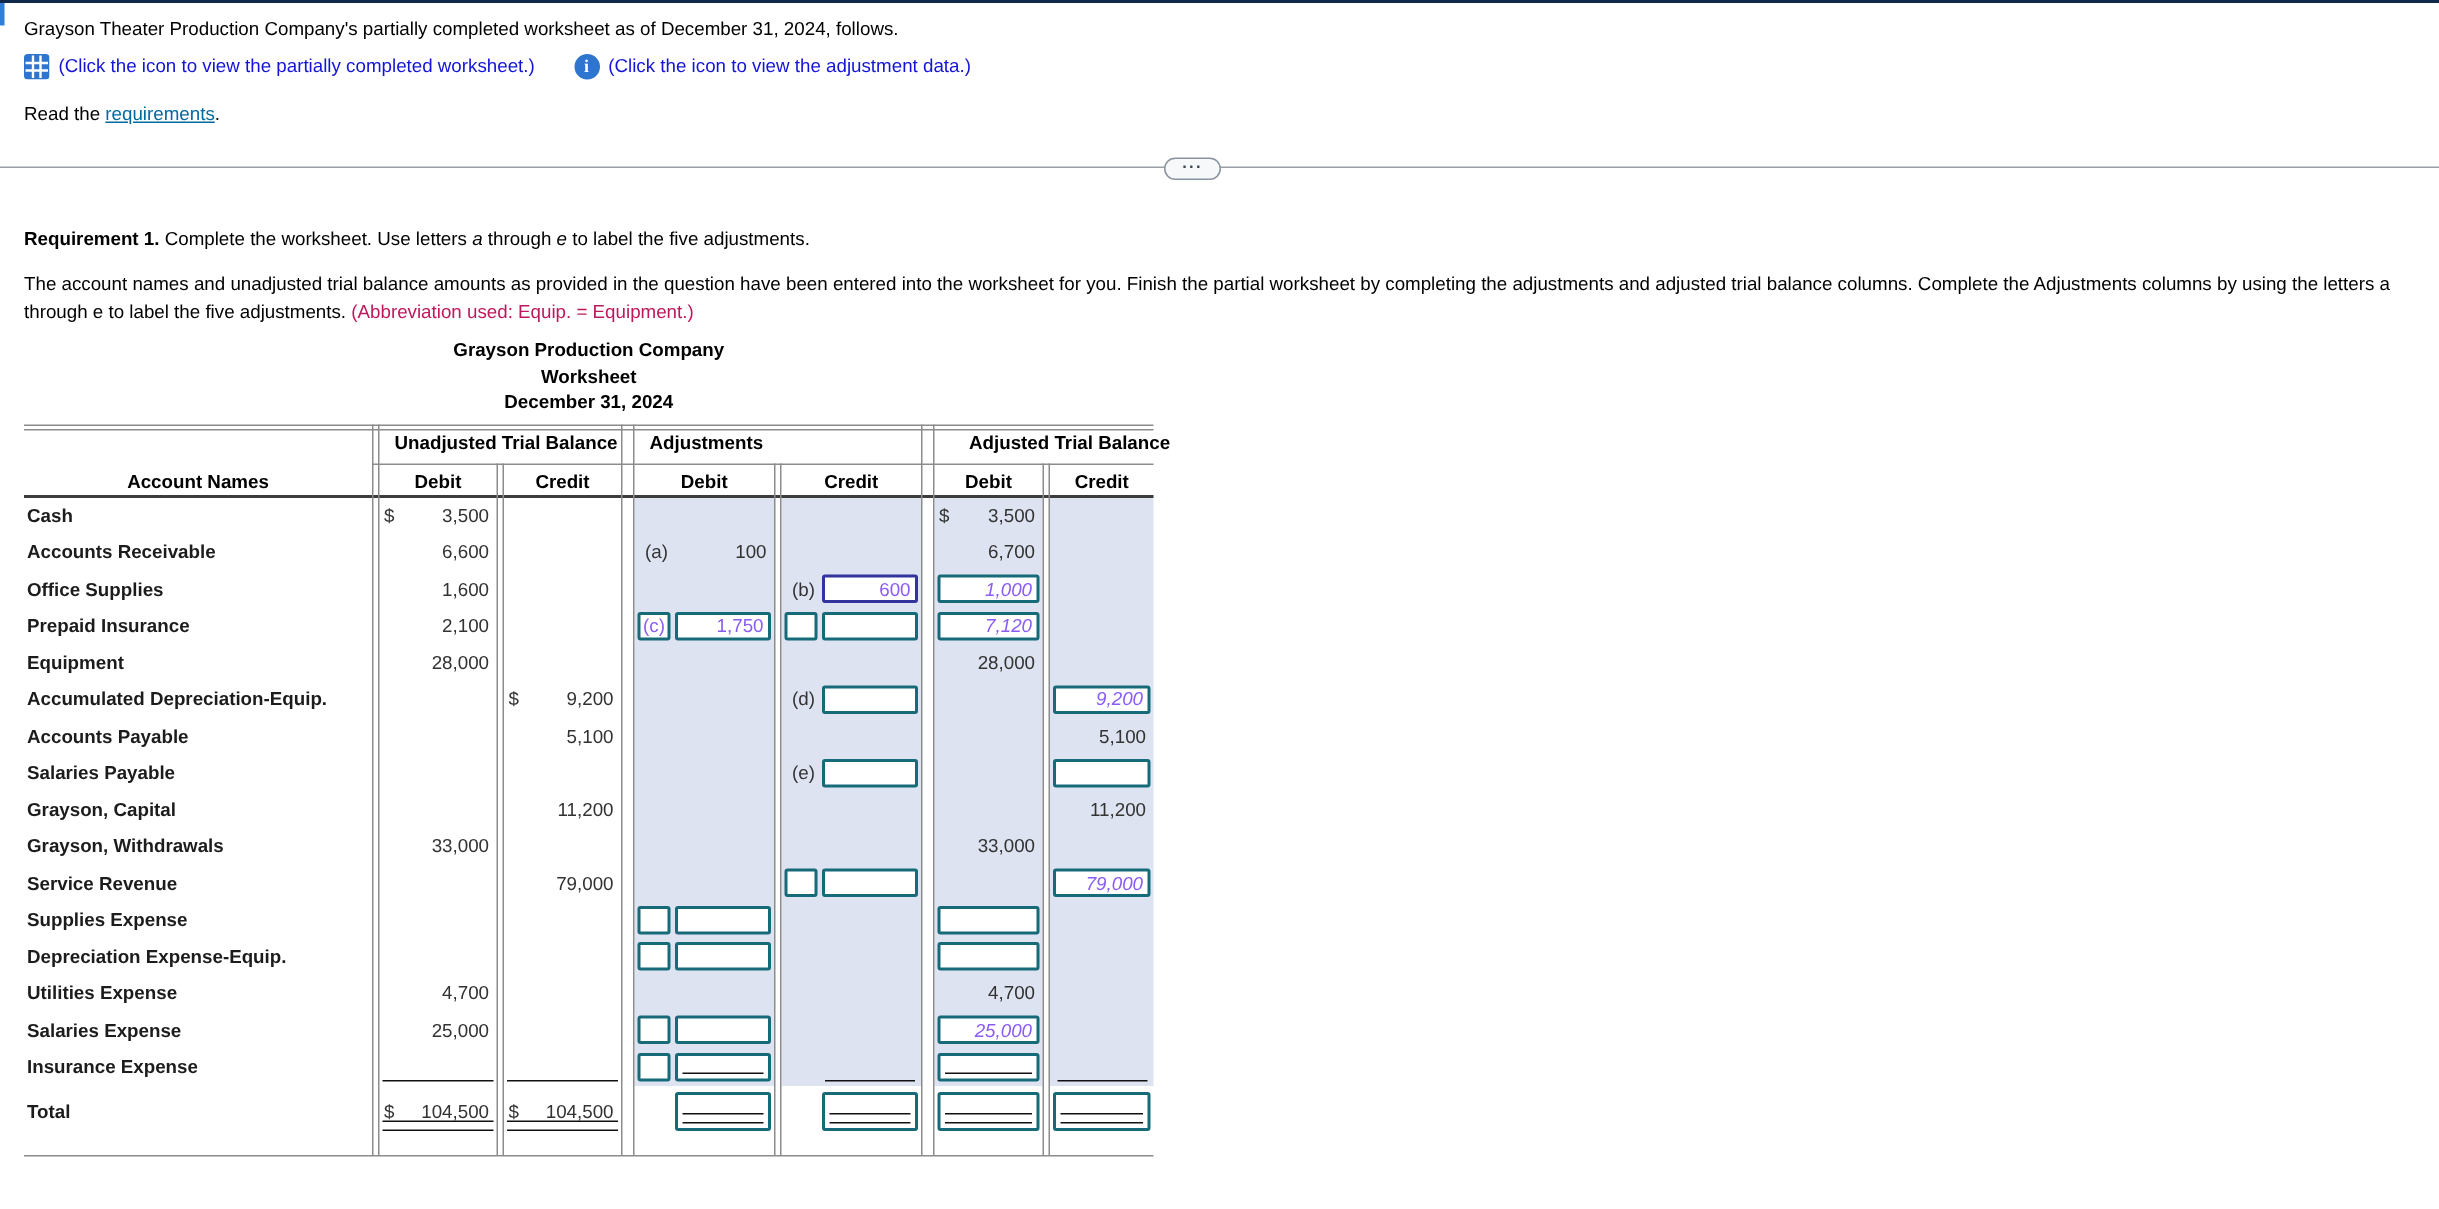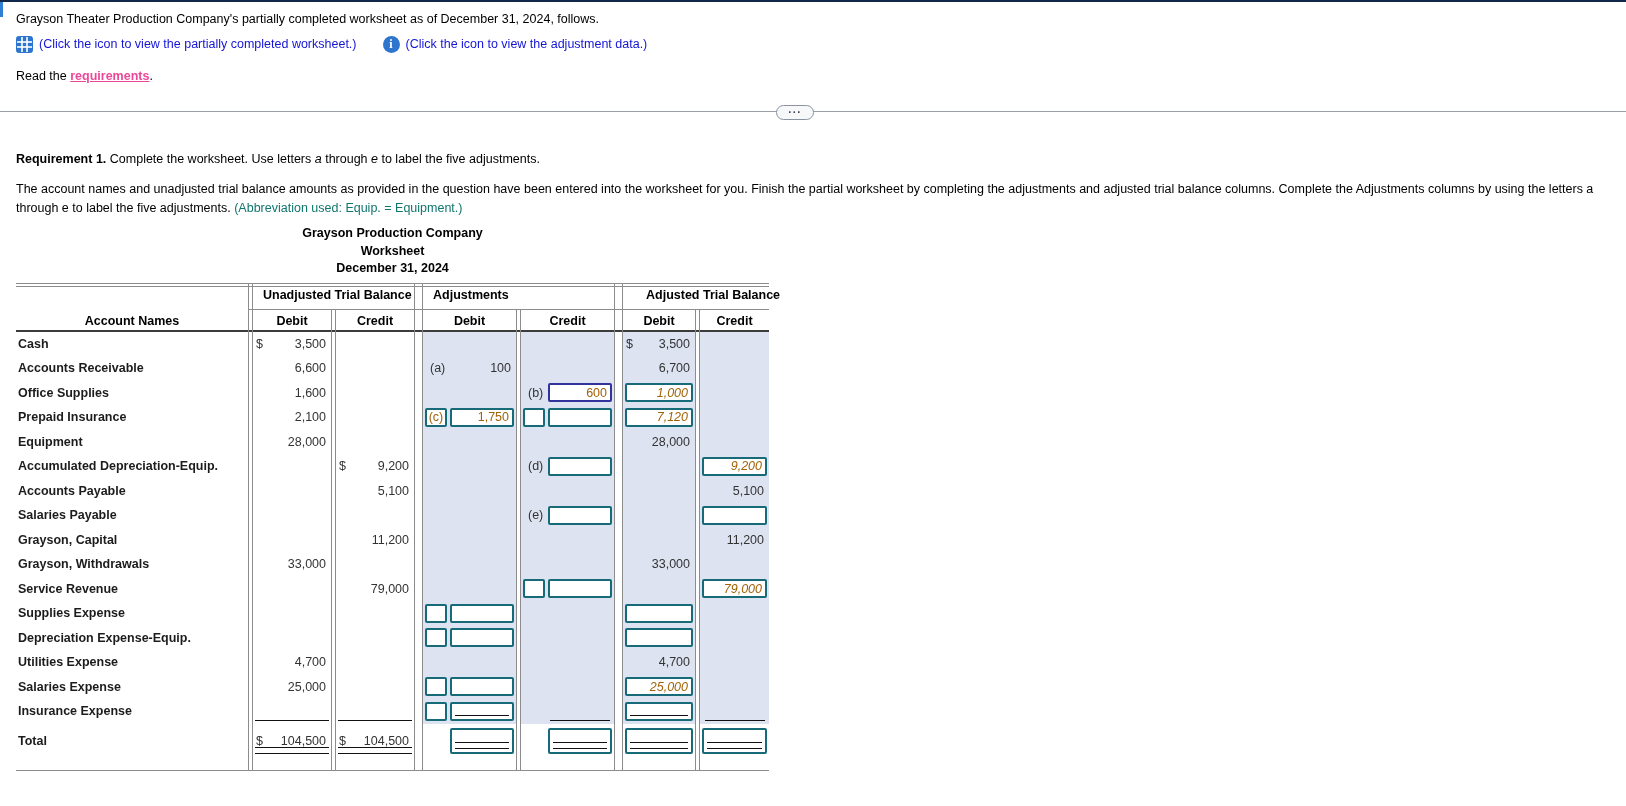--- a/index.html
+++ b/index.html
@@ -7,27 +7,27 @@
   .topbar{border-top:2px solid #10294a;position:relative;}
   .lefttick{position:absolute;left:0;top:0;width:3px;height:15px;background:#2f7fd6;}
   .header{padding:9px 16px 0 16px;}
   .intro{line-height:16px;}
   .iconrow{display:flex;align-items:center;margin-top:8px;height:18px;}
   .linktext{color:#1414d6;margin-left:6px;cursor:pointer;}
   .spacer{width:26px;}
   .grid-icon{width:17px;height:17px;display:inline-flex;flex:none;cursor:pointer;}
   .info-icon{width:17px;height:17px;border-radius:50%;background:#2e75d0;color:#fff;display:inline-flex;align-items:center;justify-content:center;font-weight:bold;font-size:12px;font-family:"Liberation Serif",serif;flex:none;cursor:pointer;}
   .readline{margin-top:15px;line-height:16px;}
-  .req-link{color:#ec4899;text-decoration:underline;cursor:pointer;font-weight:bold;}
+  .req-link{color:#0369a1;text-decoration:underline;cursor:pointer;}
   .divider{position:relative;border-top:1px solid #9aa0a6;margin-top:27px;height:0;}
   .pill{position:absolute;left:776px;top:-7px;width:36px;height:13px;border:1px solid #8a93a0;border-radius:8px;background:#f6f8fa;display:flex;align-items:center;justify-content:center;cursor:pointer;}
   .pill-dots{font-size:11px;letter-spacing:1.5px;color:#3c4653;line-height:1;margin-top:-6px;font-weight:bold;}
   .req{margin:39px 16px 0 16px;line-height:16px;}
   .instr{margin:13px 16px 0 16px;width:1594px;line-height:19px;}
-  .note{color:#0f766e;}
+  .note{color:#be185d;}
   .titleblock{width:753px;margin:7px 0 0 16px;text-align:center;font-weight:bold;line-height:17.5px;}
   
   .ws{position:relative;width:753px;margin:5px 0 0 16px;height:500px;}
   .hline{position:absolute;left:0;right:0;border-top:1px solid #8c8c8c;}
   .h-top1{top:0;} .h-top2{top:3px;}
   .h-grp{top:26px;left:232px;}
   .h-dark{top:47px;border-top:2px solid #3c3c3c;}
   .h-bot{top:487px;}
   .vs{position:absolute;border-left:1px solid #8c8c8c;border-right:1px solid #8c8c8c;box-sizing:border-box;}
   .vsA{left:232px;width:5px;top:0;height:487px;}
@@ -48,21 +48,21 @@
   .row-total{height:34px;}
   .cell{position:absolute;top:0;height:100%;display:flex;align-items:center;}
   .c-name{left:2px;width:228px;font-weight:bold;color:#1c1c1c;}
   .c-utbd{left:237px;width:78px;} .c-utbc{left:320px;width:78px;}
   .c-adjd{left:407px;width:93px;} .c-adjc{left:505px;width:93px;}
   .c-atbd{left:607px;width:72px;} .c-atbc{left:684px;width:69px;}
   .amt{flex:1;text-align:right;padding-right:5px;color:#333;}
   .dollar{position:absolute;left:3px;color:#333;}
   .letter{padding-left:7px;color:#333;}
   .ibox{border:2px solid #176a78;background:#fff;box-sizing:border-box;position:relative;border-radius:2px;display:flex;align-items:center;height:19px;}
-  .ibox .val{flex:1;text-align:right;padding-right:3px;color:#a16207;}
+  .ibox .val{flex:1;text-align:right;padding-right:3px;color:#8b5cf6;}
   .ibox.focus{border-color:#33339e;}
   .lbox{width:22px;flex:none;margin-left:2px;}
   .lbox .val{text-align:center;padding-right:0;}
   .abox{width:64px;flex:none;margin-left:auto;margin-right:2px;}
   .atbbox{flex:1;margin:0 2px;font-style:italic;}
   .tbox{height:26px;}
   .rule{position:absolute;bottom:3px;height:0;border-top:1.5px solid #111;}
   .inrule-s{position:absolute;left:3px;right:3px;bottom:3px;height:0;border-top:1.5px solid #111;}
   .inrule-d{position:absolute;left:3px;right:3px;bottom:3px;height:5px;border-top:1.5px solid #111;border-bottom:1.5px solid #111;}
   .dbl{position:absolute;left:2px;right:2px;bottom:4px;height:5px;border-top:1.5px solid #111;border-bottom:1.5px solid #111;}

